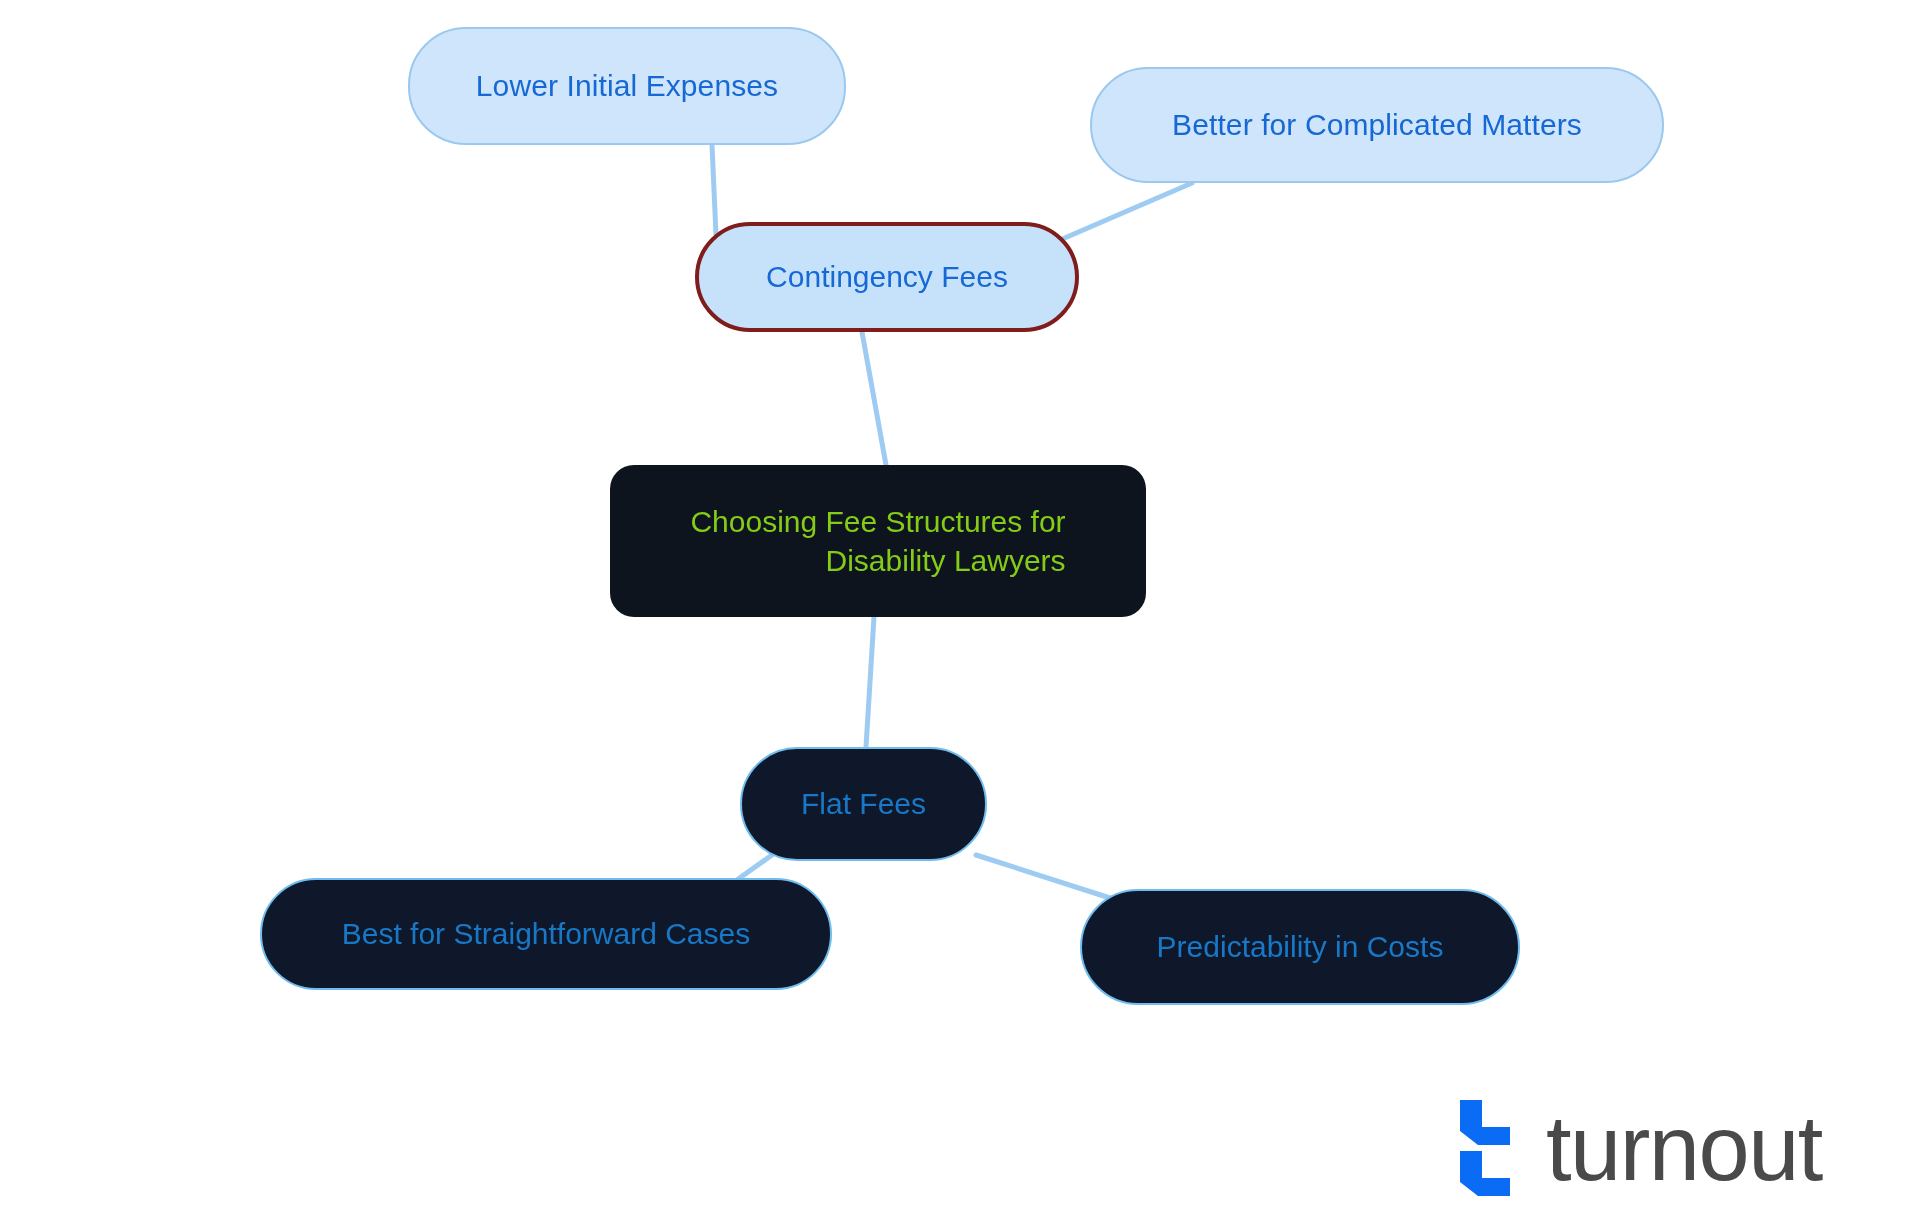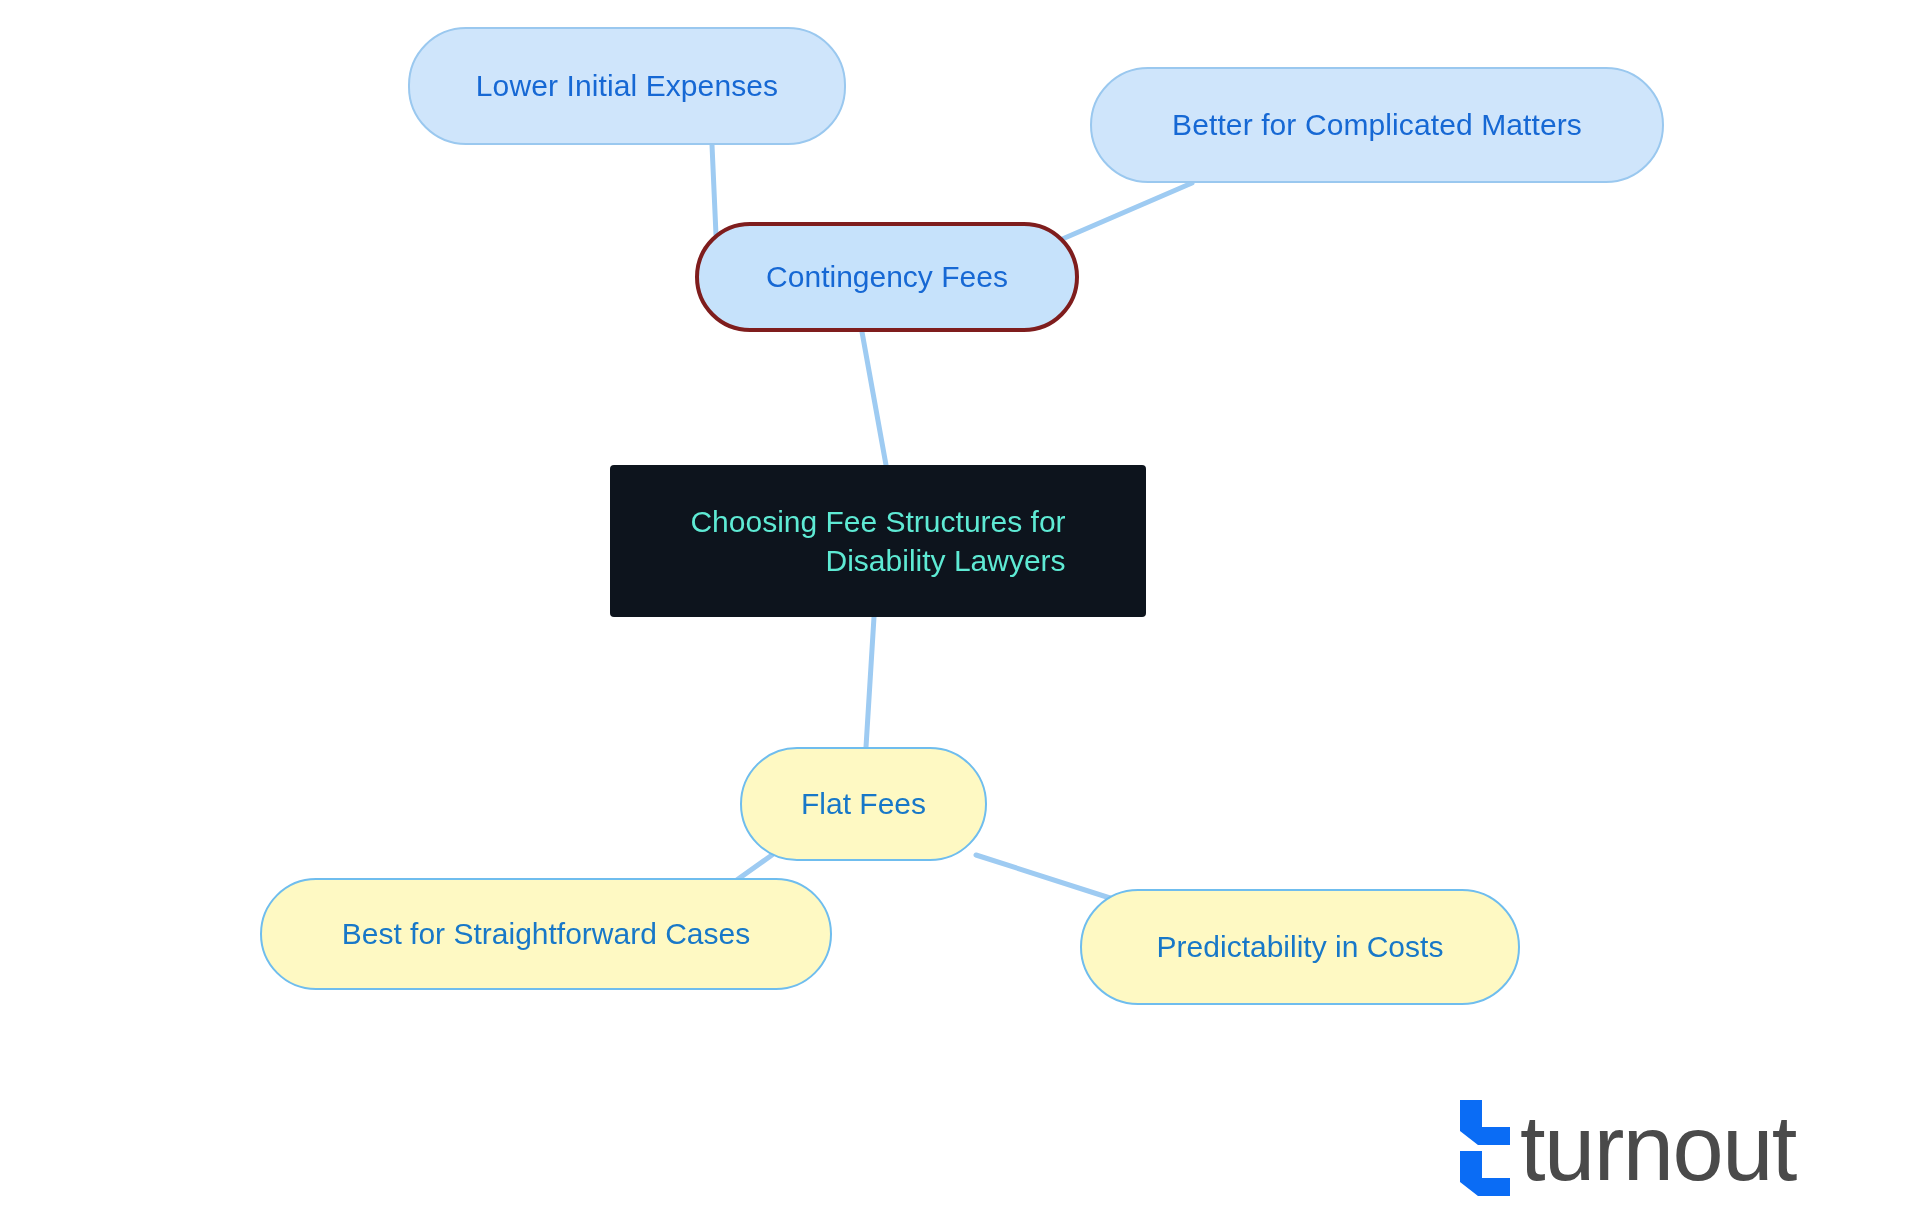--- a/index.html
+++ b/index.html
@@ -45,30 +45,30 @@
     letter-spacing: 0.1px;
   }
   .node-branch {
     background: #c6e2fb;
     border: 4px solid #7f1d1d;
     border-radius: 56px;
     color: #1668d4;
     font-size: 30px;
   }
   .node-sat {
-    background: #fef9c3;
+    background: #0f172a;
     border: 2px solid #6fbdee;
     border-radius: 58px;
     color: #1878c8;
     font-size: 30px;
   }
   .node-root {
     background: #0d141d;
-    border-radius: 4px;
-    color: #5eead4;
+    border-radius: 24px;
+    color: #84cc16;
     font-size: 30px;
     font-weight: 400;
     padding: 0 34px;
     line-height: 1.3;
   }
   .node-label {
     display: block;
     white-space: pre-line;
   }
 
@@ -83,21 +83,21 @@
 
   
   #logo {
     position: absolute;
     left: 1452px;
     top: 1094px;
     width: 420px;
     height: 108px;
     display: flex;
     align-items: center;
-    gap: 6px;
+    gap: 32px;
   }
   #logo-mark { flex: 0 0 auto; }
   #logo-word {
     font-family: "Liberation Sans", sans-serif;
     font-size: 92px;
     font-weight: 400;
     color: #4a4a4a;
     letter-spacing: -1.5px;
     line-height: 1;
     white-space: nowrap;

